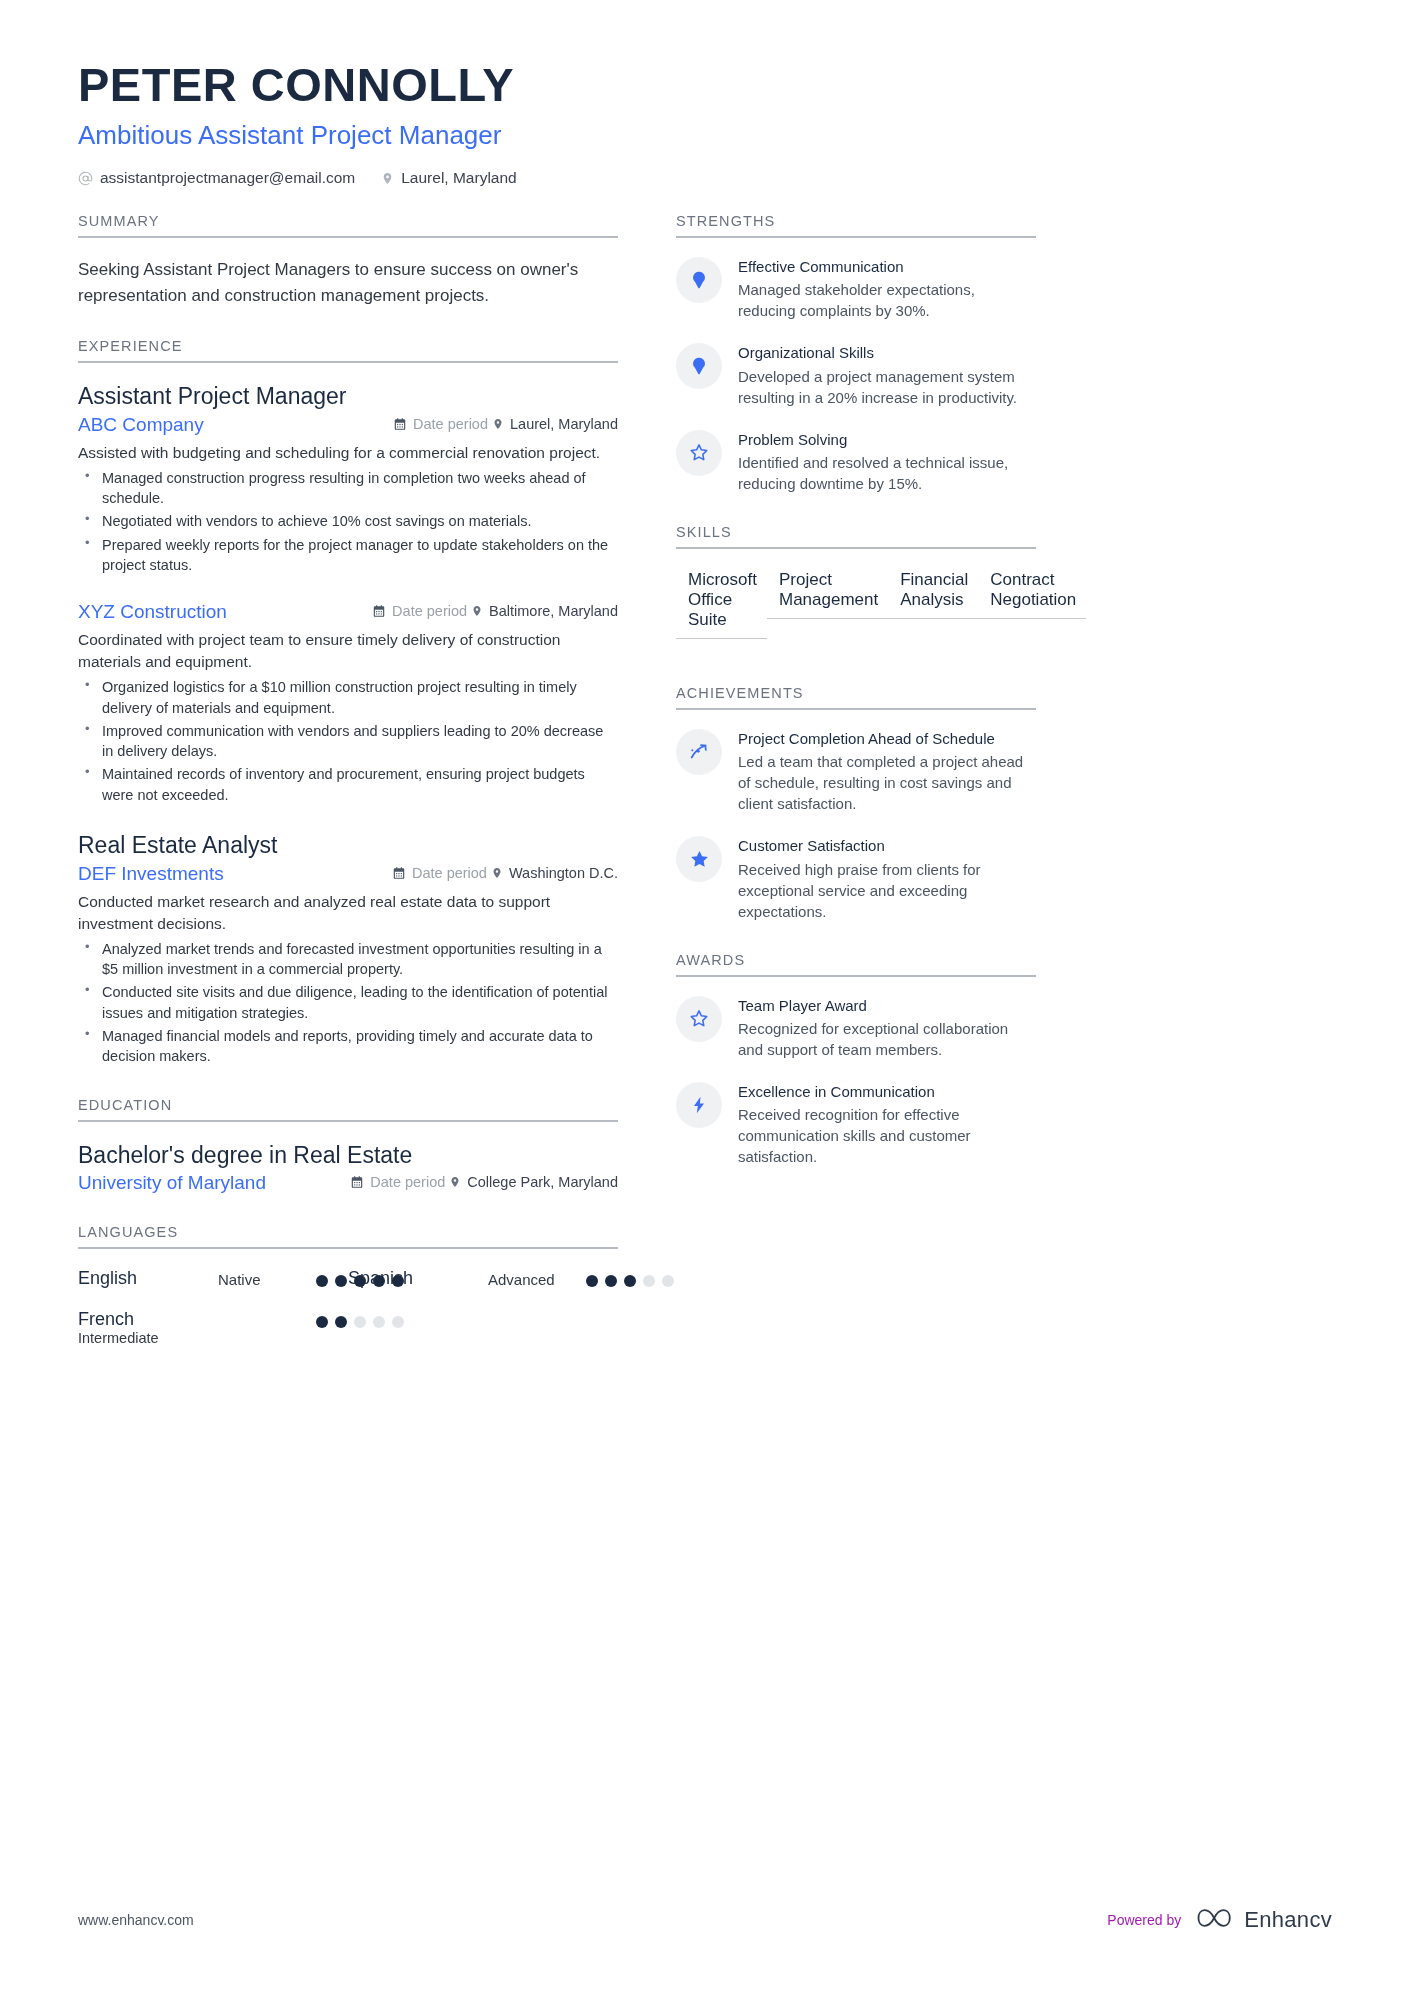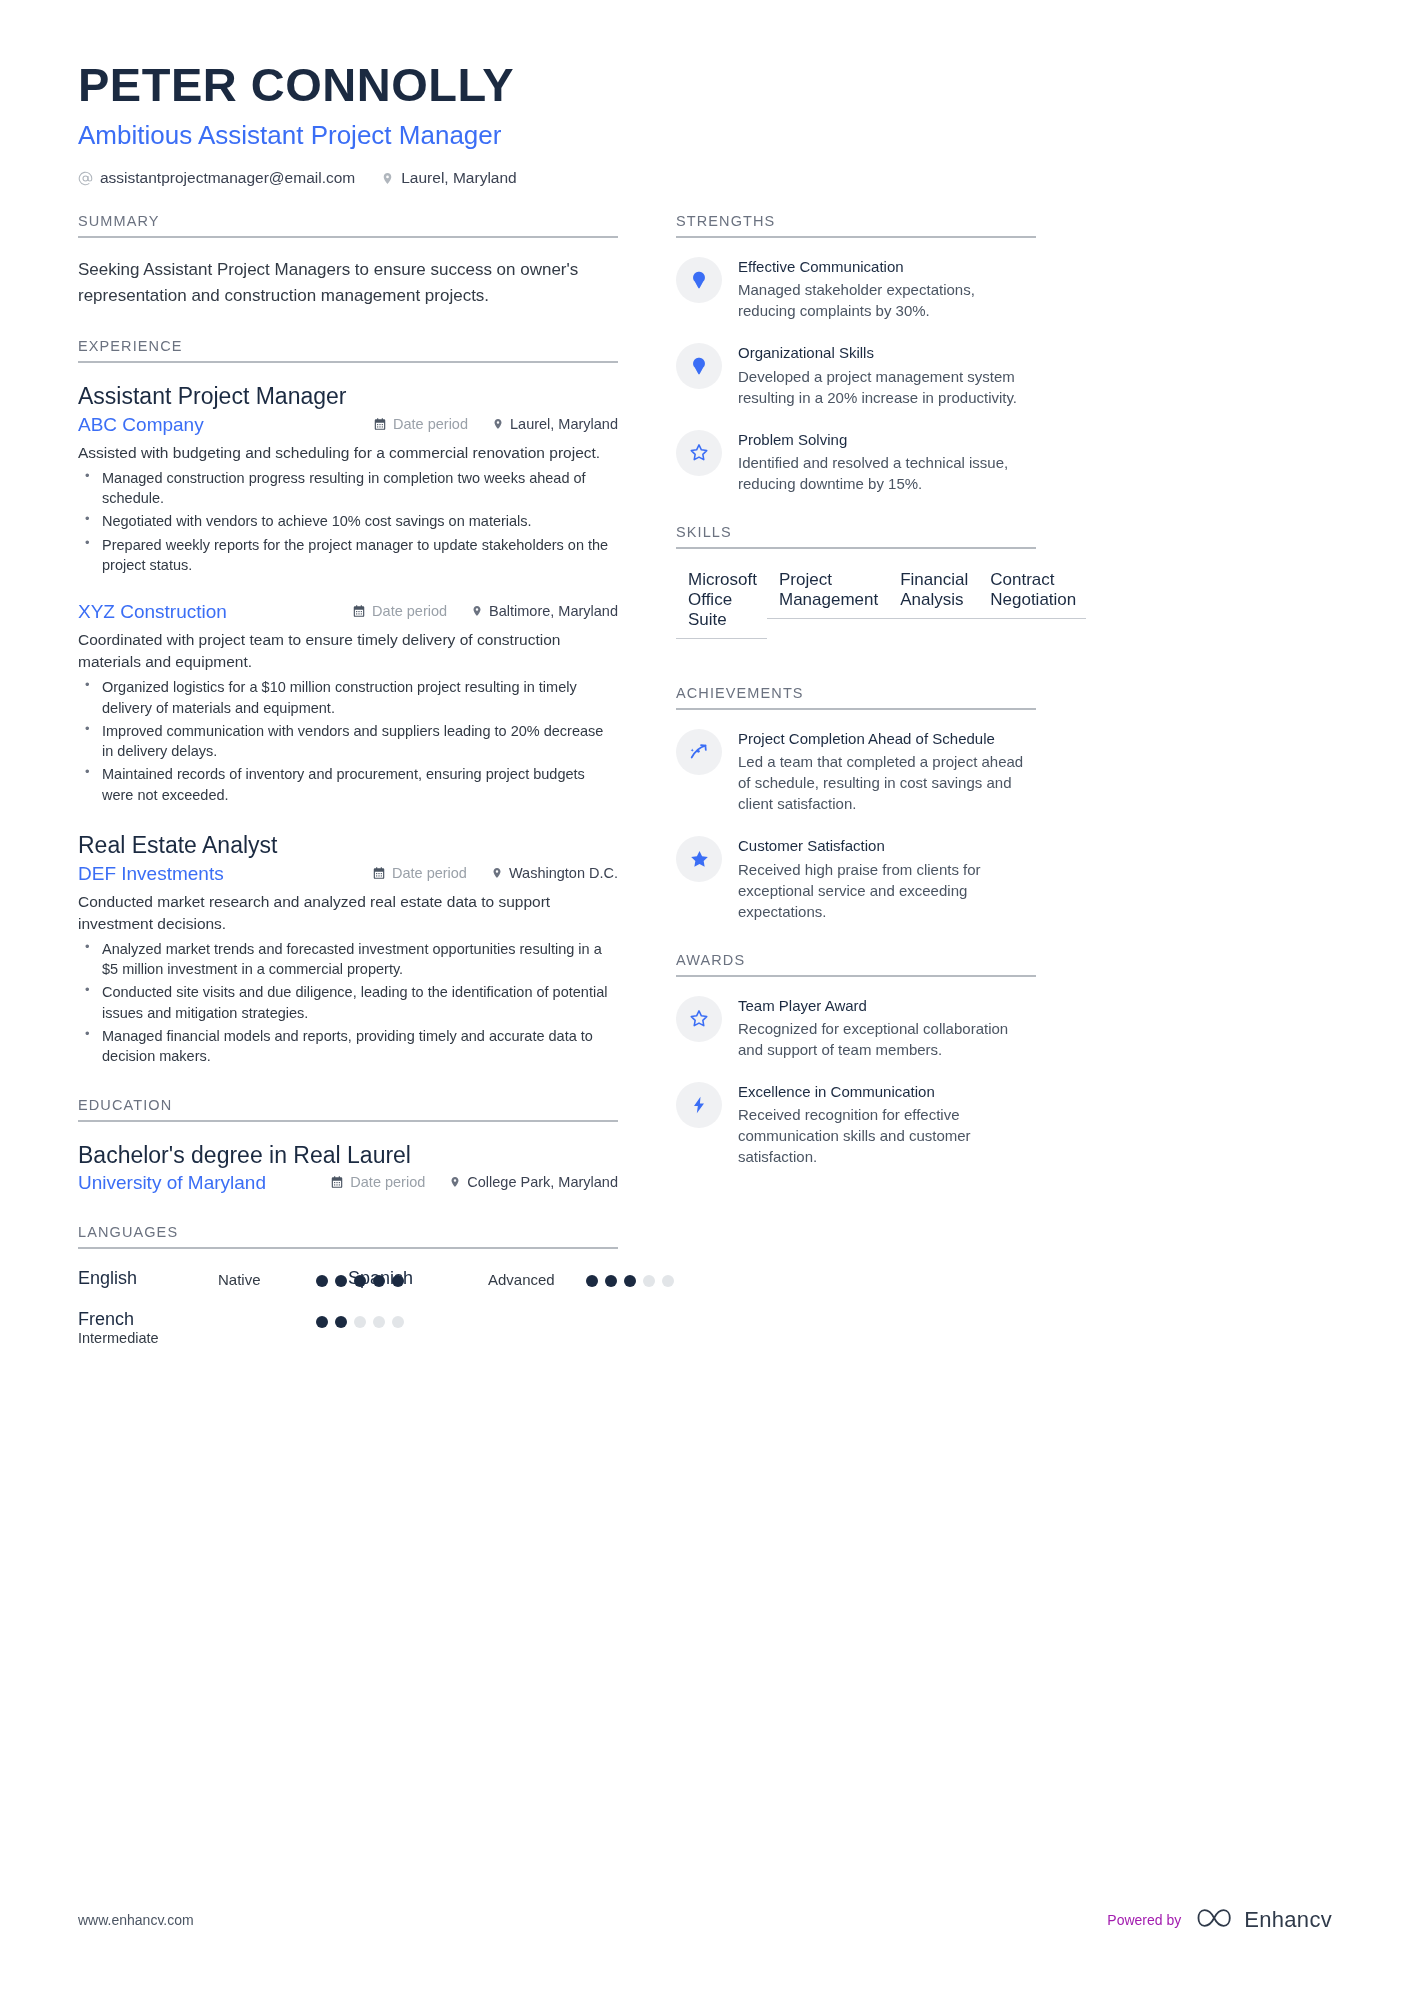--- a/index.html
+++ b/index.html
@@ -84,21 +84,21 @@
   .entry-meta {
     display: flex;
     align-items: baseline;
     margin-bottom: 6px;
   }
   .entry-org {
     font-size: 19px;
     color: #3b6ef5;
     flex: 1 1 auto;
   }
-  .meta-bits { display: flex; align-items: center; gap: 24px; }
+  .meta-bits { display: flex; align-items: center; gap: 4px; }
   .meta-bit {
     display: flex;
     align-items: center;
     gap: 6px;
     font-size: 14.5px;
   }
   .meta-date { color: #9aa1a9; }
   .meta-loc { color: #3b4252; }
   .meta-bit .ico { color: #4b5563; display: inline-flex; align-items: center; }
   .meta-date .ico { color: #4b5563; }
@@ -367,21 +367,21 @@
             <li>Analyzed market trends and forecasted investment opportunities resulting in a $5 million investment in a commercial property.</li>
             <li>Conducted site visits and due diligence, leading to the identification of potential issues and mitigation strategies.</li>
             <li>Managed financial models and reports, providing timely and accurate data to decision makers.</li>
           </ul>
         </div>
       </div>
 
       <div class="sec">
         <div class="sec-title">EDUCATION</div>
         <div class="entry">
-          <div class="entry-title">Bachelor's degree in Real Laurel</div>
+          <div class="entry-title">Bachelor's degree in Real Estate</div>
           <div class="entry-meta">
             <div class="entry-org">University of Maryland</div>
             <div class="meta-bits">
               <div class="meta-bit meta-date">
                 <span class="ico">
                   <svg width="14" height="14" viewBox="0 0 24 24" fill="currentColor">
                       <path d="M7 2v2H5a2 2 0 0 0-2 2v14a2 2 0 0 0 2 2h14a2 2 0 0 0 2-2V6a2 2 0 0 0-2-2h-2V2h-2v2H9V2H7zm12 8v10H5V10h14z"></path>
                       <rect x="7" y="12" width="2" height="2"></rect>
                       <rect x="11" y="12" width="2" height="2"></rect>
                       <rect x="15" y="12" width="2" height="2"></rect>

